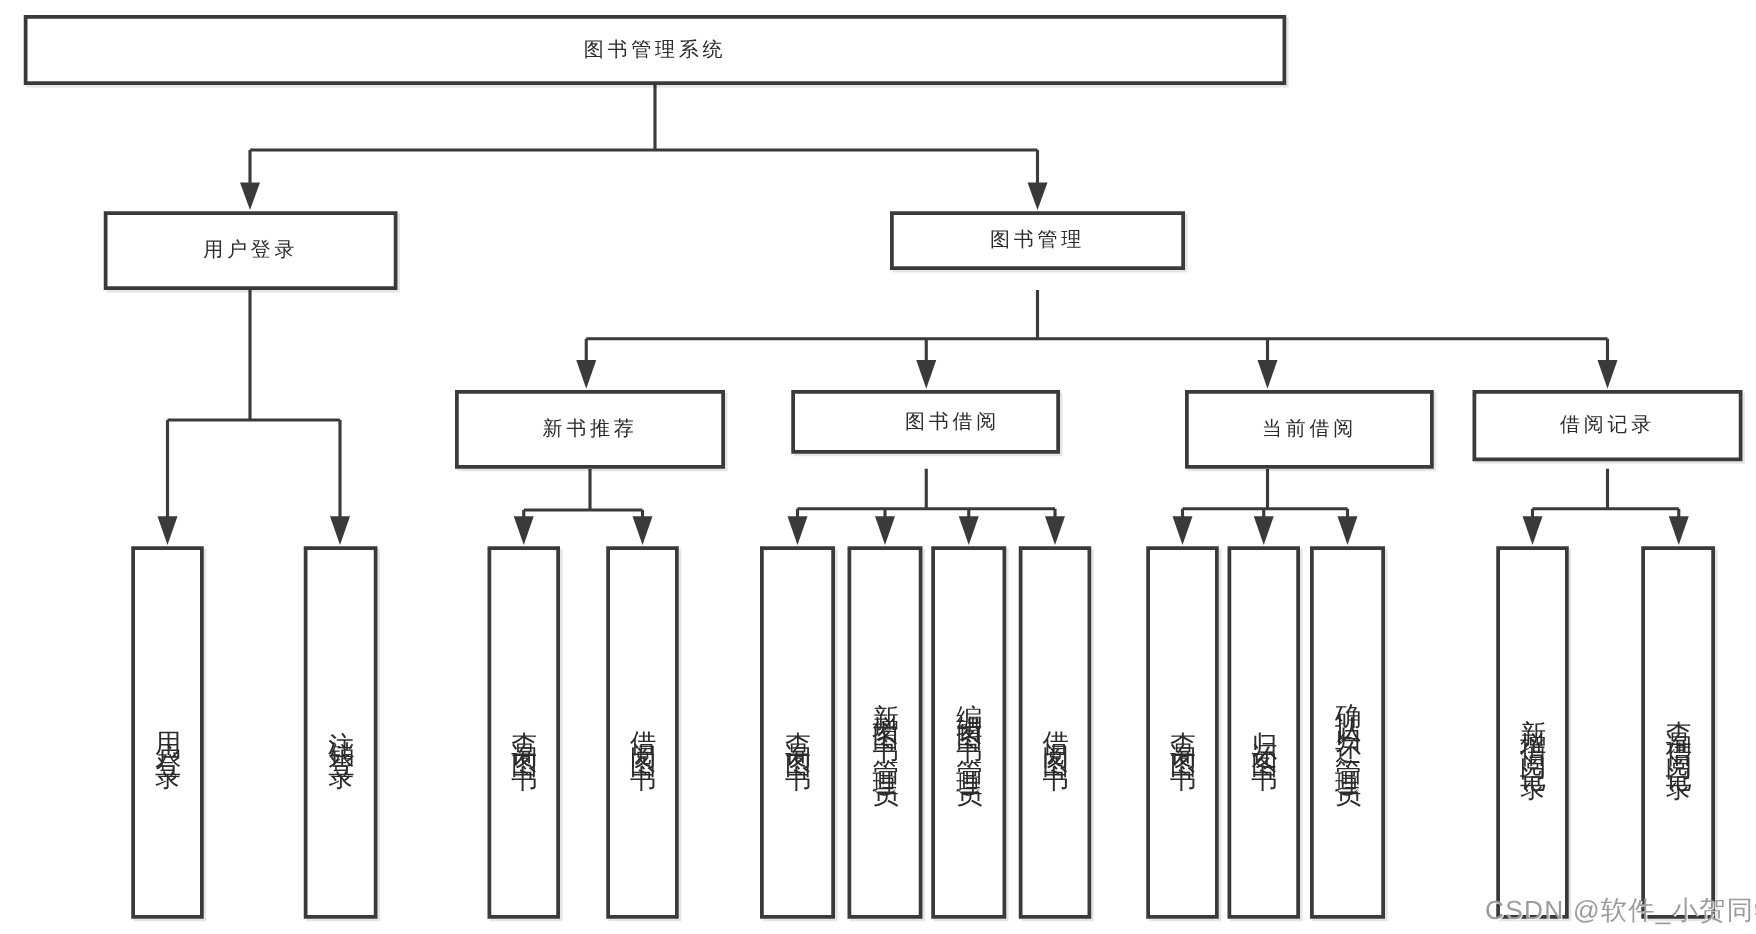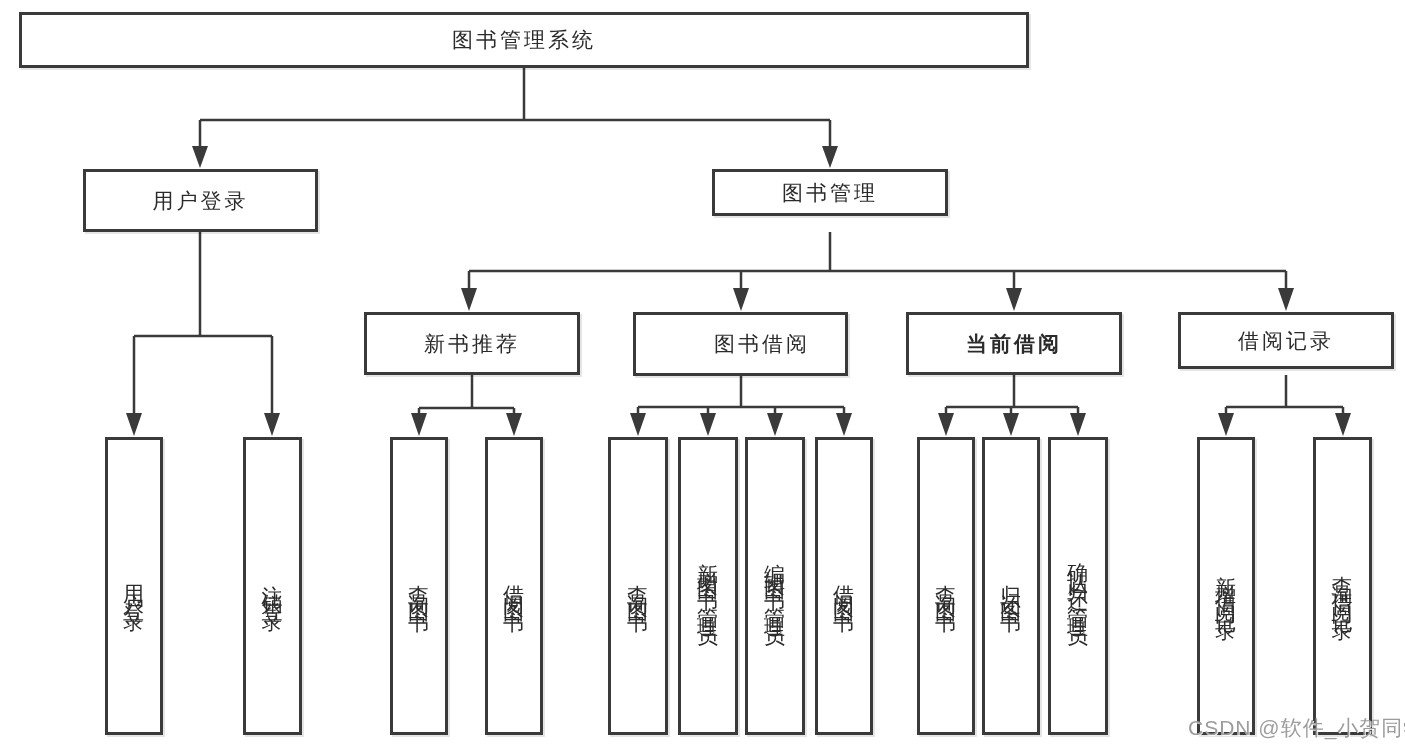--- a/index.html
+++ b/index.html
@@ -26,21 +26,21 @@
     background: #ffffff;
     border: 3px solid #3a3a3a;
     box-sizing: border-box;
     display: flex;
     align-items: center;
     justify-content: center;
     z-index: 2;
     box-shadow: 2px 2px 0 rgba(0,0,0,0.10);
   }
   .node span {
-    font-size: 21px;
+    font-size: 16px;
     letter-spacing: 3px;
     color: #2b2b2b;
     white-space: nowrap;
   }
   .leaf {
     top: 437px;
     height: 298px;
   }
   .leaf span {
     writing-mode: vertical-rl;
@@ -48,22 +48,22 @@
     font-size: 21px;
     letter-spacing: 9px;
     line-height: 1;
     color: #2b2b2b;
   }
   
   .n-root  { left: 19px;   top: 12px;  width: 1010px; height: 56px; }
   .n-login { left: 83px;   top: 169px; width: 235px;  height: 63px; }
   .n-mgmt  { left: 712px;  top: 169px; width: 236px;  height: 47px; }
   .n-rec   { left: 364px;  top: 312px; width: 216px;  height: 63px; }
-  .n-bor   { left: 633px;  top: 312px; width: 215px;  height: 64px; padding-left: 43px; }
-  .n-cur   { left: 906px;  top: 312px; width: 216px;  height: 63px; font-weight: bold; }
+  .n-bor   { left: 633px;  top: 312px; width: 215px;  height: 51px; padding-left: 43px; }
+  .n-cur   { left: 948px;  top: 312px; width: 199px;  height: 63px; }
   .n-hist  { left: 1178px; top: 312px; width: 216px;  height: 57px; }
   
   .l-a1 { left: 105px;  width: 58px; }
   .l-a2 { left: 243px;  width: 59px; }
   .l-b1 { left: 390px;  width: 58px; }
   .l-b2 { left: 485px;  width: 58px; }
   .l-c1 { left: 608px;  width: 60px; }
   .l-c2 { left: 678px;  width: 60px; }
   .l-c3 { left: 745px;  width: 60px; }
   .l-c4 { left: 815px;  width: 58px; }

